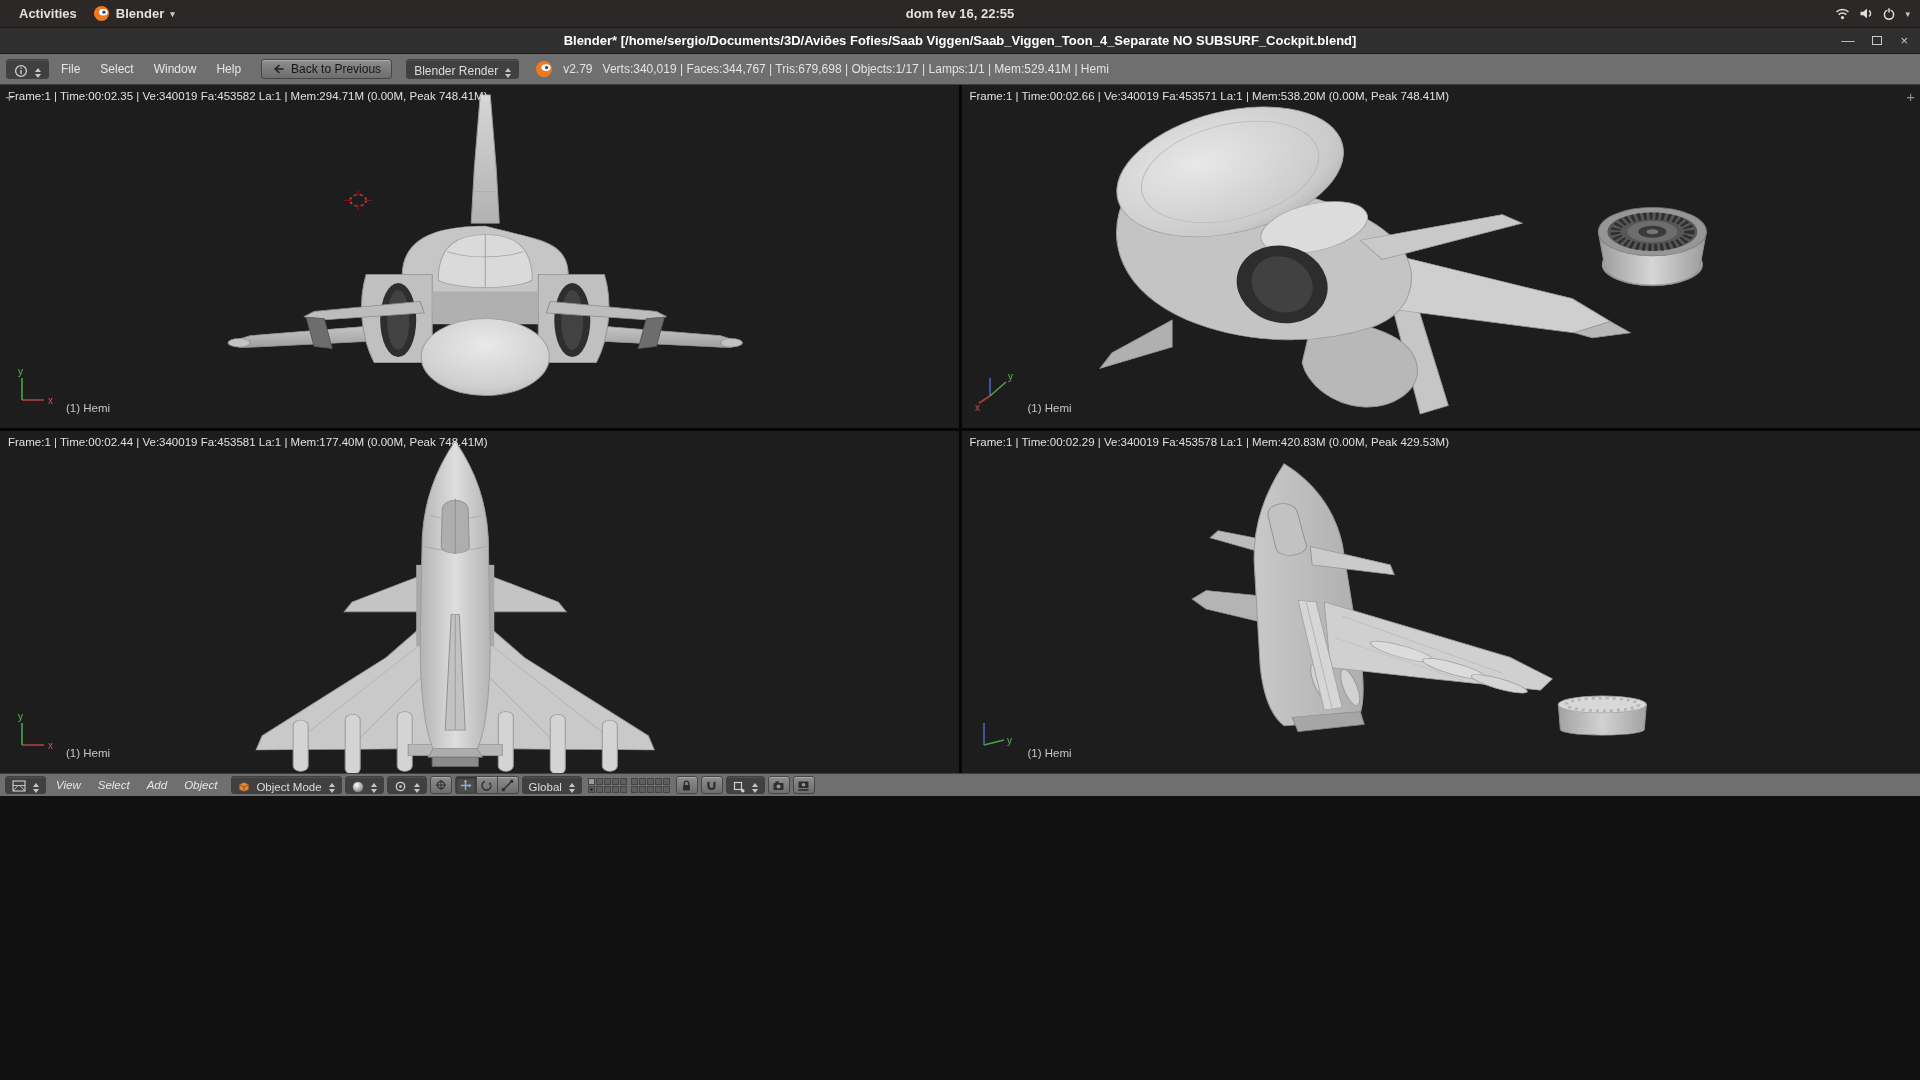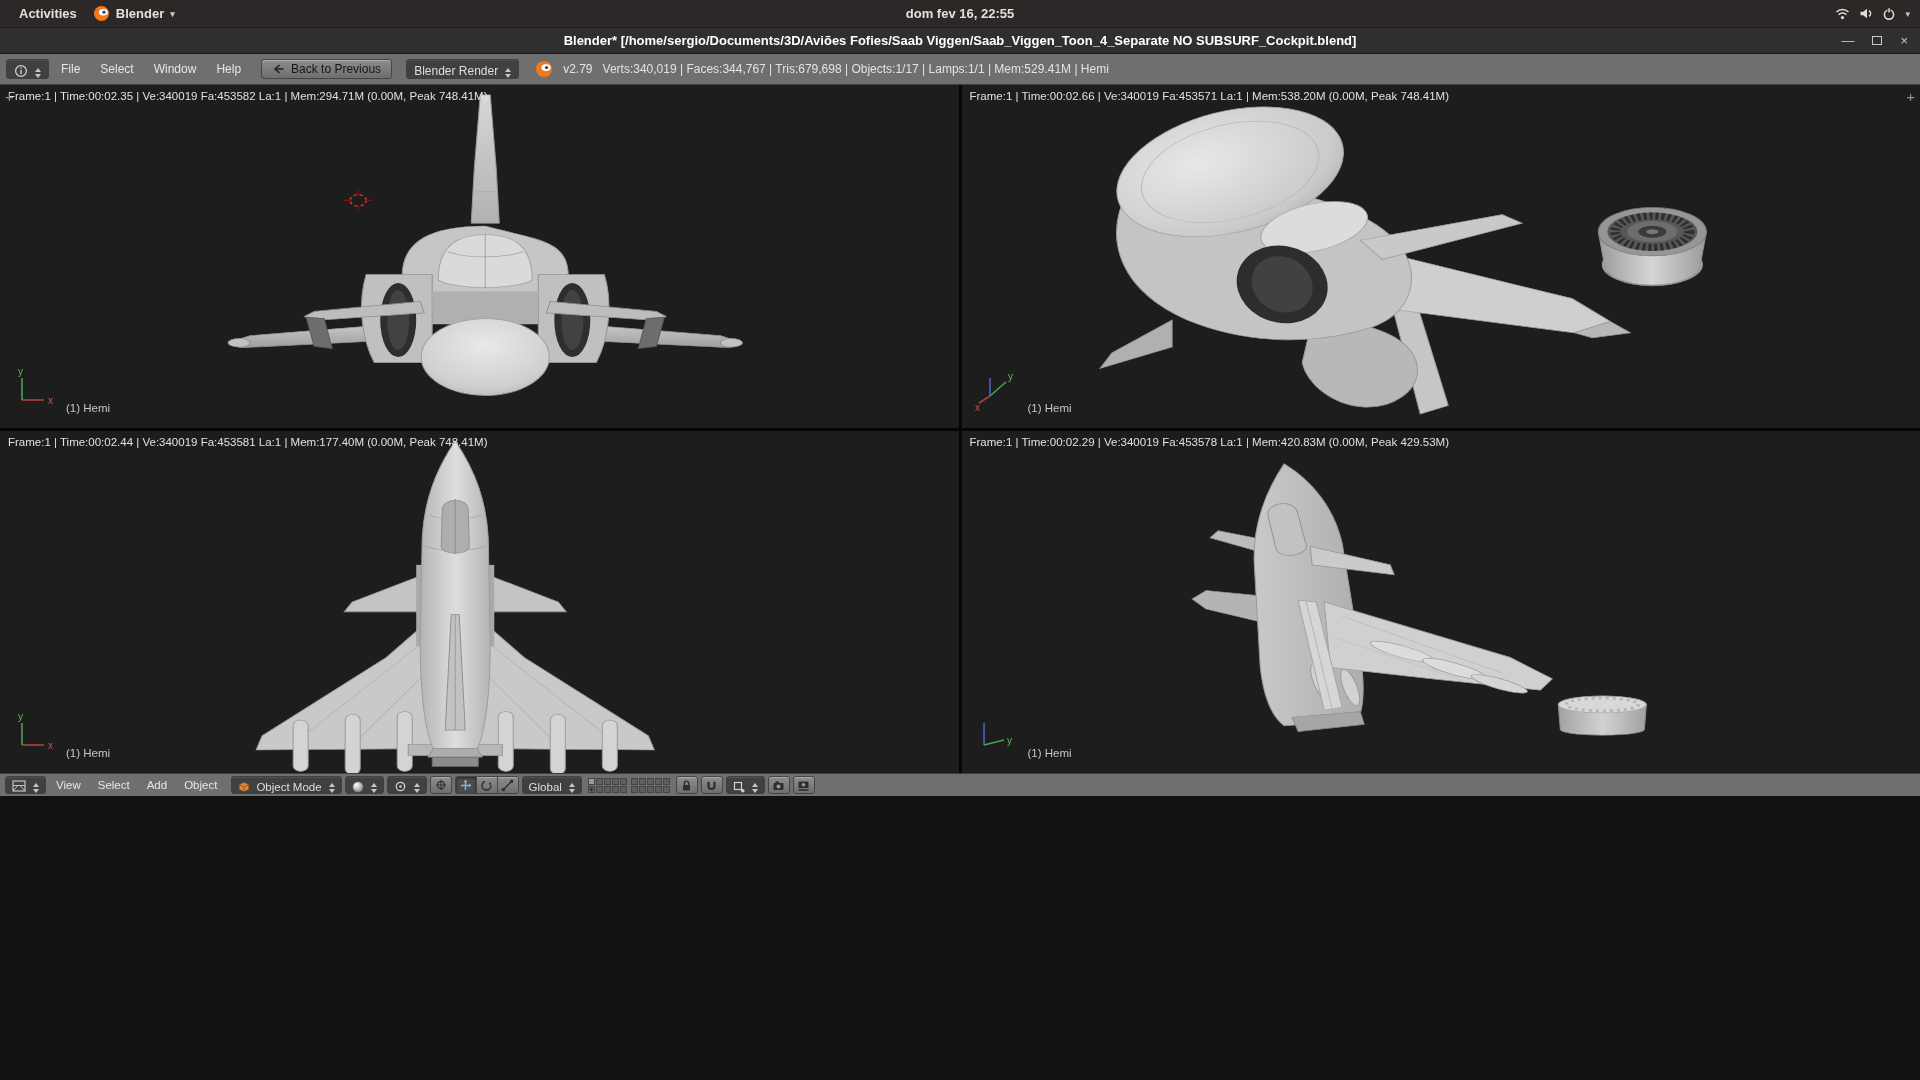--- a/index.html
+++ b/index.html
@@ -51,21 +51,21 @@
     white-space:nowrap; }
   .vp-lamp { position:absolute; left:66px; bottom:14px; color:#c6c6c6; font-size:11.5px; }
   .gizmo { position:absolute; left:12px; bottom:16px; width:46px; height:46px; }
   .gizmo text { font-size:10px; font-family:"Liberation Sans",sans-serif; }
   .vp-plus { position:absolute; color:#8f8f8f; font-size:15px; line-height:1; top:4px; }
   .vp-plus.left { left:5px; } .vp-plus.right { right:5px; }
 
   
   .footer { height:23px; background:#6f6f6f; border-top:1px solid #3e3e3e; display:flex;
     align-items:center; gap:3px; padding:0 5px; font-size:11.5px; }
-  .footer .menu-item { padding:0 7px; }
+  .footer .menu-item { padding:0 7px;font-style:italic; }
   .footer .field { height:18px; padding:0 6px; font-size:11.5px; }
   .tglbtn { background:linear-gradient(#8d8d8d,#6e6e6e); border:1px solid #454545;
     border-radius:3px; height:18px; min-width:22px; display:inline-flex; align-items:center;
     justify-content:center; box-shadow:inset 0 1px 0 rgba(255,255,255,.25); }
   .tglbtn.pressed { background:#4c4c4c; box-shadow:inset 0 1px 3px rgba(0,0,0,.5); }
   .btn-group { display:inline-flex; }
   .btn-group .tglbtn { border-radius:0; margin-left:-1px; }
   .btn-group .tglbtn:first-child { border-radius:3px 0 0 3px; margin-left:0; }
   .btn-group .tglbtn:last-child { border-radius:0 3px 3px 0; }
   .ball { width:12px; height:12px; border-radius:50%; border:1px solid #4a4a4a;

